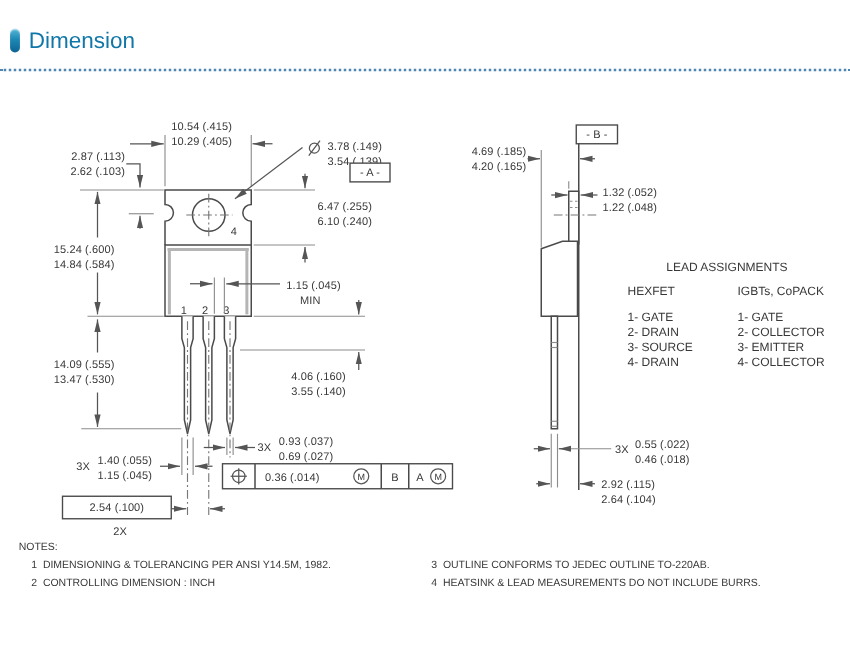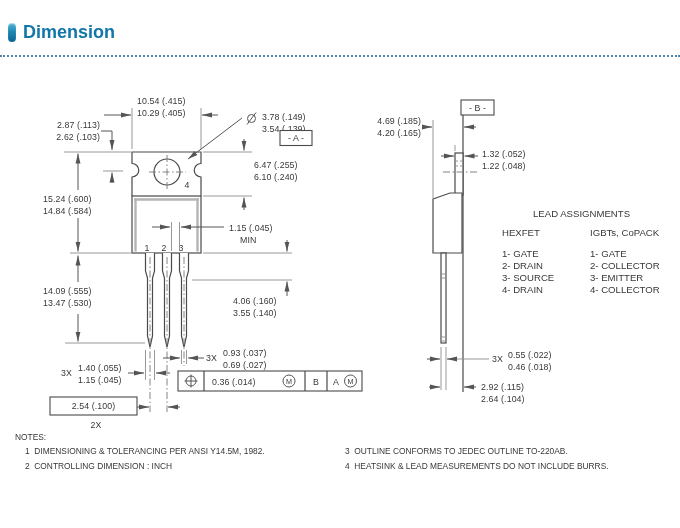--- a/index.html
+++ b/index.html
@@ -1,19 +1,19 @@
 <!DOCTYPE html>
 <html><head>
 <meta charset="utf-8">
 <style>
   html,body{margin:0;padding:0;background:#fff;}
   body{width:680px;height:528px;position:relative;font-family:"Liberation Sans",sans-serif;overflow:hidden;}
   .hdr{position:absolute;top:22px;left:8px;display:flex;align-items:center;gap:7px;z-index:2;}
   .pill{width:8px;height:19px;border-radius:4px;background:linear-gradient(180deg,#55b6d8 0%,#1e88b4 45%,#0c6493 100%);box-shadow:inset 0 1px 1px rgba(255,255,255,.6);}
-  .hdr h1{margin:0;font-size:18px;font-weight:bold;color:#1177a8;letter-spacing:0;}
+  .hdr h1{margin:0;font-size:18px;font-weight:normal;color:#1177a8;letter-spacing:0;}
   .dotline{position:absolute;top:55px;left:0;width:680px;border-bottom:2px dotted #4d86b0;z-index:2;}
   svg{position:absolute;top:0;left:0;}
   svg text{fill:#383838;font-family:"Liberation Sans",sans-serif;}
   .d{font-size:8.8px;letter-spacing:.1px;}
   .la{font-size:9.6px;}
   .nt{font-size:8.4px;}
   .sm{font-size:7.2px;}
   .end{text-anchor:end;} .mid{text-anchor:middle;}
   .ol{stroke:#4a4a4a;stroke-width:1.2;fill:none;}
   .olw{stroke:#4a4a4a;stroke-width:1.2;fill:#fff;}

